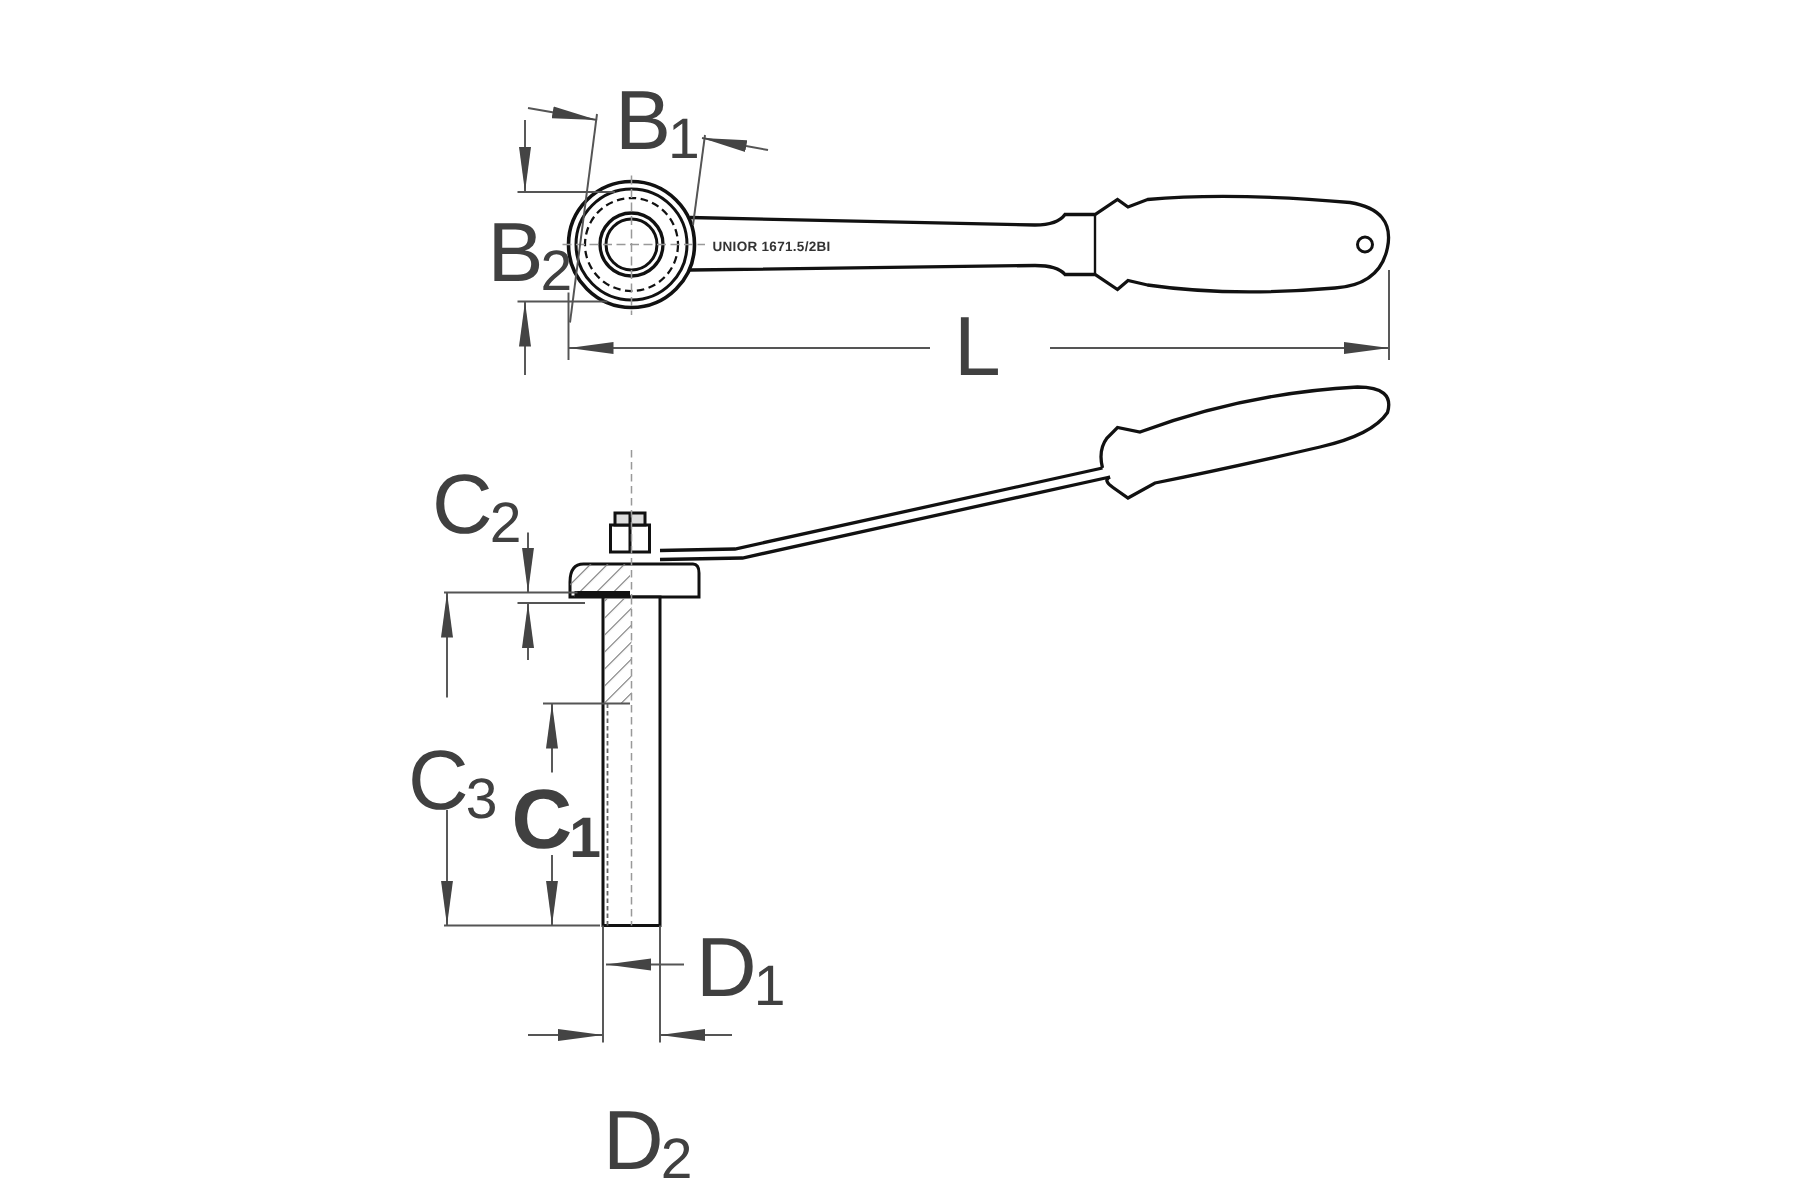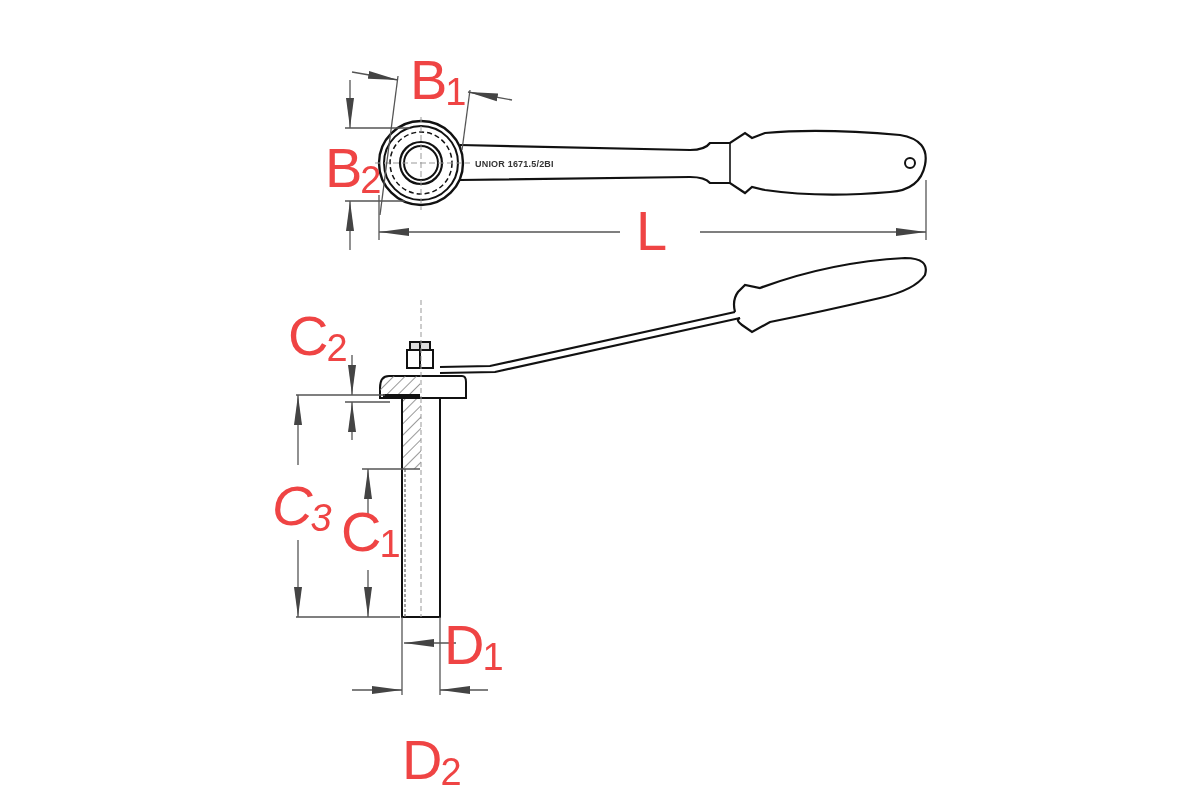--- a/index.html
+++ b/index.html
@@ -1,18 +1,18 @@
 <!DOCTYPE html>
 <html><head>
 <meta charset="utf-8">
 <style>
   html, body { margin:0; padding:0; background:#ffffff; }
   body { width:1200px; height:800px; overflow:hidden; position:relative; font-family:"Liberation Sans", sans-serif; }
   #drawing { position:absolute; left:0; top:0; width:1200px; height:800px; }
-  .lbl { position:absolute; font-family:"Liberation Sans", sans-serif; color:#ef4444; line-height:1; }
+  .lbl { position:absolute; font-family:"Liberation Sans", sans-serif; color:#404040; line-height:1; }
   .lbl .main { font-size:56px; }
   .lbl sub { font-size:38px; vertical-align:baseline; position:relative; top:6px; margin-left:-2px; }
   .brand { position:absolute; font-family:"Liberation Sans", sans-serif; font-size:9px; color:#333; font-weight:bold; letter-spacing:0.2px; }
 </style>
 </head>
 <body>
 
 <svg id="drawing" viewBox="0 0 1200 800" xmlns="http://www.w3.org/2000/svg">
   <defs>
     <marker id="arr" viewBox="0 0 30 10" refX="30" refY="5" markerWidth="30" markerHeight="10" markerUnits="userSpaceOnUse" orient="auto">
@@ -122,16 +122,16 @@
       <line x1="488" y1="690" x2="440" y2="690" marker-end="url(#arr)"></line>
     </g>
   </g>
 </svg>
 
 <div class="lbl" style="left:410px; top:52px;"><span class="main">B</span><sub>1</sub></div>
 <div class="lbl" style="left:325px; top:140px;"><span class="main">B</span><sub>2</sub></div>
 <div class="lbl" style="left:636px; top:203px;"><span class="main">L</span></div>
 
 <div class="lbl" style="left:288px; top:308px;text-align:right;"><span class="main">C</span><sub>2</sub></div>
-<div class="lbl" style="left:272px; top:478px;font-style:italic;"><span class="main">C</span><sub>3</sub></div>
-<div class="lbl" style="left:341px; top:504px;"><span class="main">C</span><sub>1</sub></div>
-<div class="lbl" style="left:444px; top:617px;"><span class="main">D</span><sub>1</sub></div>
+<div class="lbl" style="left:272px; top:492px;"><span class="main">C</span><sub>3</sub></div>
+<div class="lbl" style="left:341px; top:518px;font-weight:bold;"><span class="main">C</span><sub>1</sub></div>
+<div class="lbl" style="left:464px; top:617px;"><span class="main">D</span><sub>1</sub></div>
 <div class="lbl" style="left:402px; top:732px;"><span class="main">D</span><sub>2</sub></div>
 
 </body></html>

